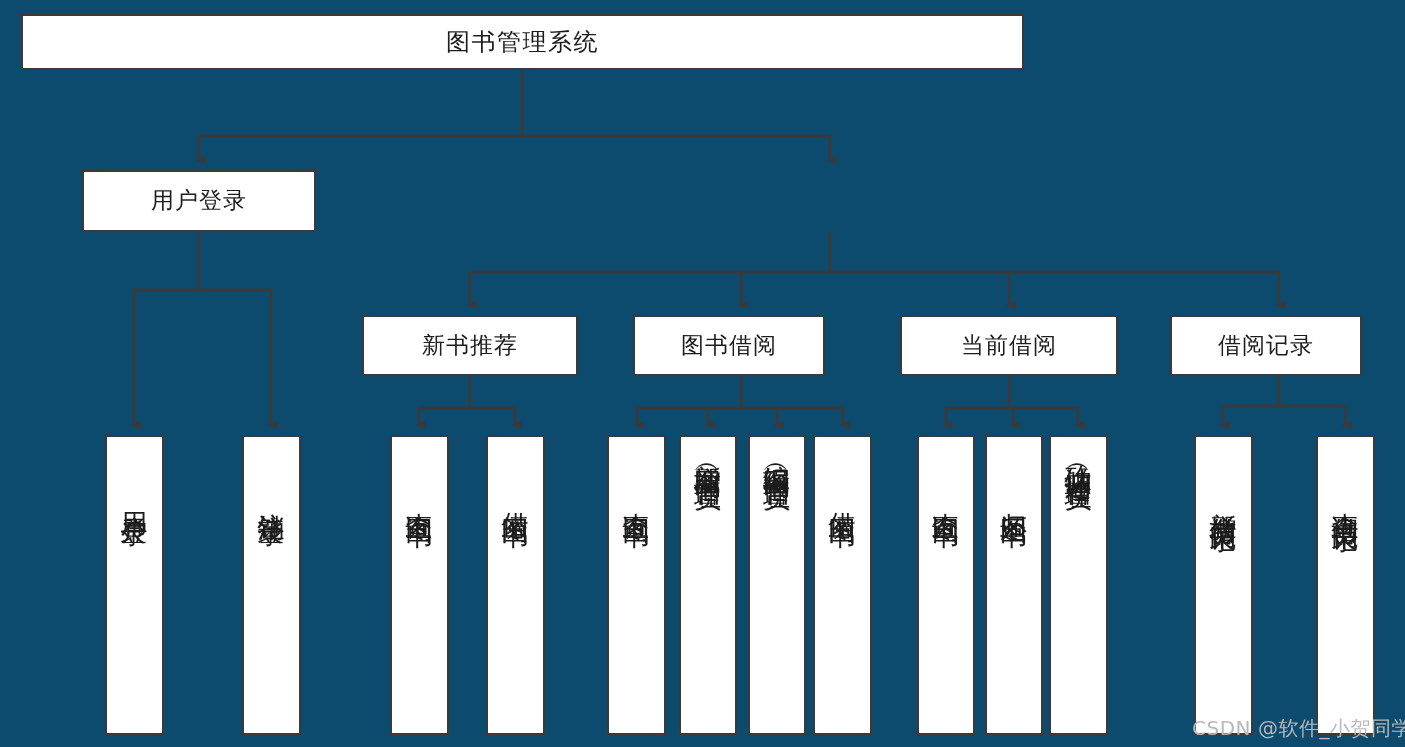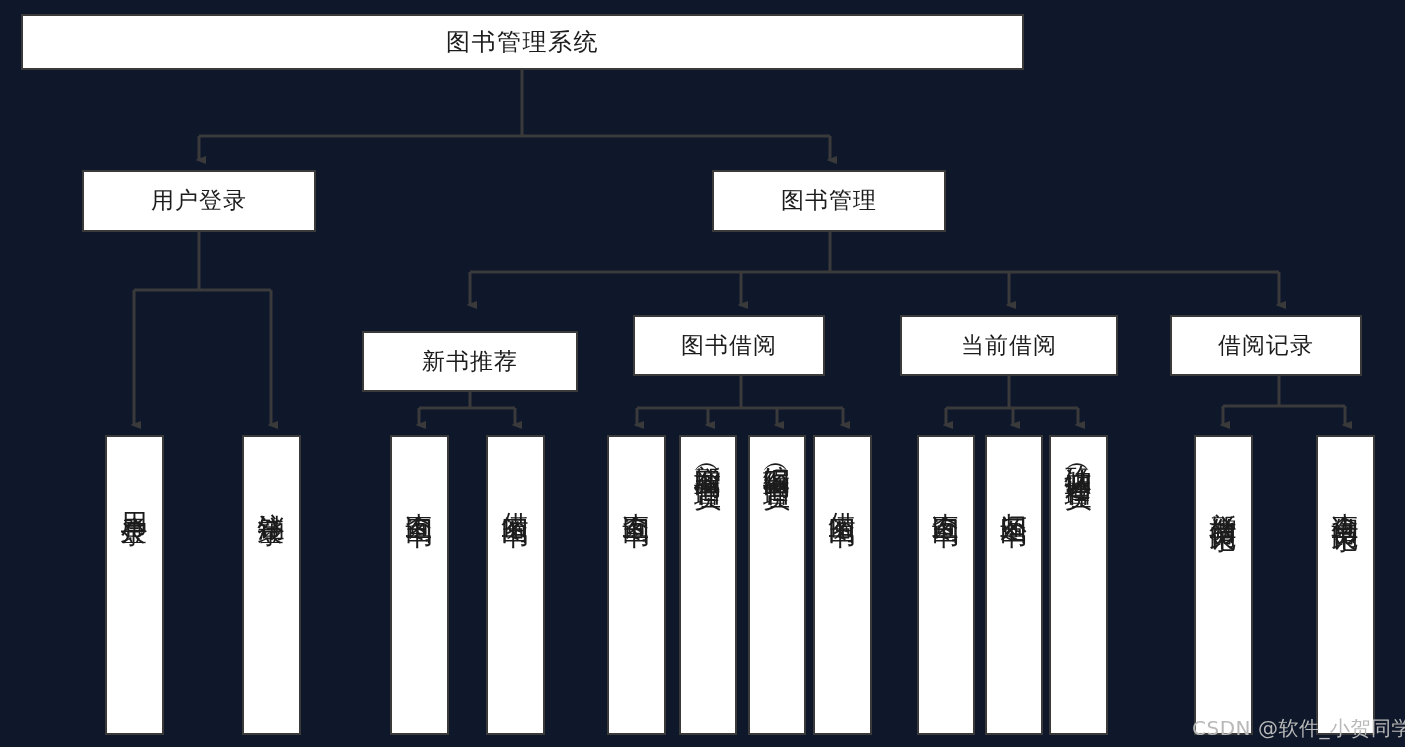--- a/index.html
+++ b/index.html
@@ -8,21 +8,21 @@
     padding: 0;
     background: #ffffff;
   }
   body {
     font-family: "DejaVu Sans", "Liberation Sans", sans-serif;
   }
   #canvas {
     position: relative;
     width: 1405px;
     height: 747px;
-    background: #0f172a;
+    background: #0c4a6e;
     overflow: hidden;
   }
   svg.connectors {
     position: absolute;
     left: 0;
     top: 0;
     width: 1405px;
     height: 747px;
     pointer-events: none;
   }
@@ -129,25 +129,22 @@
     </g>
   </svg>
 
   <div class="node root horizontal" style="left:21px; top:14px; width:1003px; height:56px;">
     <span class="label">图书管理系统</span>
   </div>
 
   <div class="node horizontal" style="left:82px; top:170px; width:234px; height:62px;">
     <span class="label">用户登录</span>
   </div>
-  <div class="node horizontal" style="left:712px; top:170px; width:234px; height:62px;">
-    <span class="label">图书管理</span>
-  </div>
-
-  <div class="node horizontal" style="left:362px; top:315px; width:216px; height:61px;margin-top:16px;">
+
+  <div class="node horizontal" style="left:362px; top:315px; width:216px; height:61px;">
     <span class="label">新书推荐</span>
   </div>
   <div class="node horizontal" style="left:633px; top:315px; width:192px; height:61px;">
     <span class="label">图书借阅</span>
   </div>
   <div class="node horizontal" style="left:900px; top:315px; width:218px; height:61px;justify-content:center;">
     <span class="label">当前借阅</span>
   </div>
   <div class="node horizontal" style="left:1170px; top:315px; width:192px; height:61px;">
     <span class="label">借阅记录</span>

